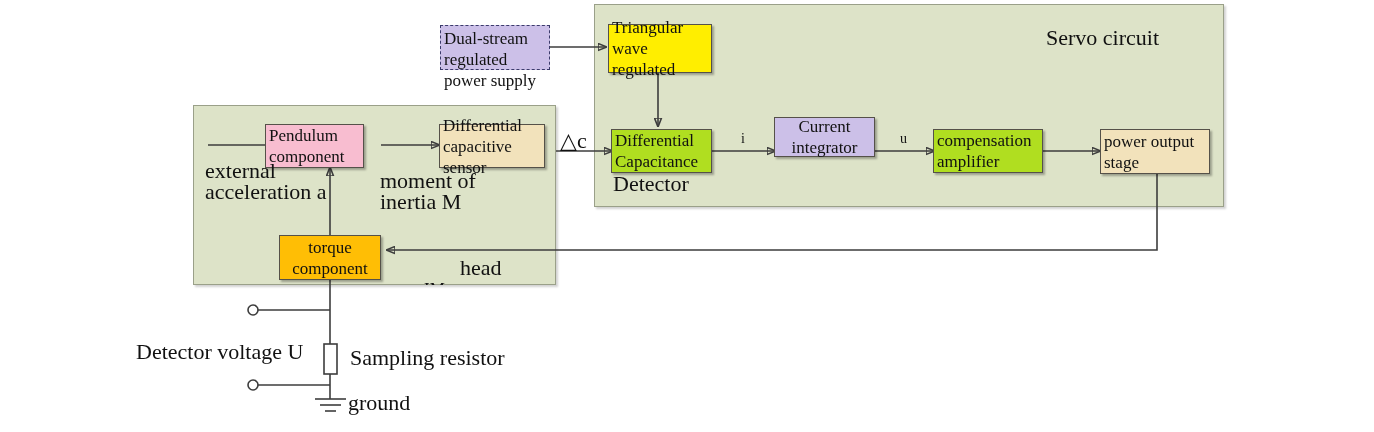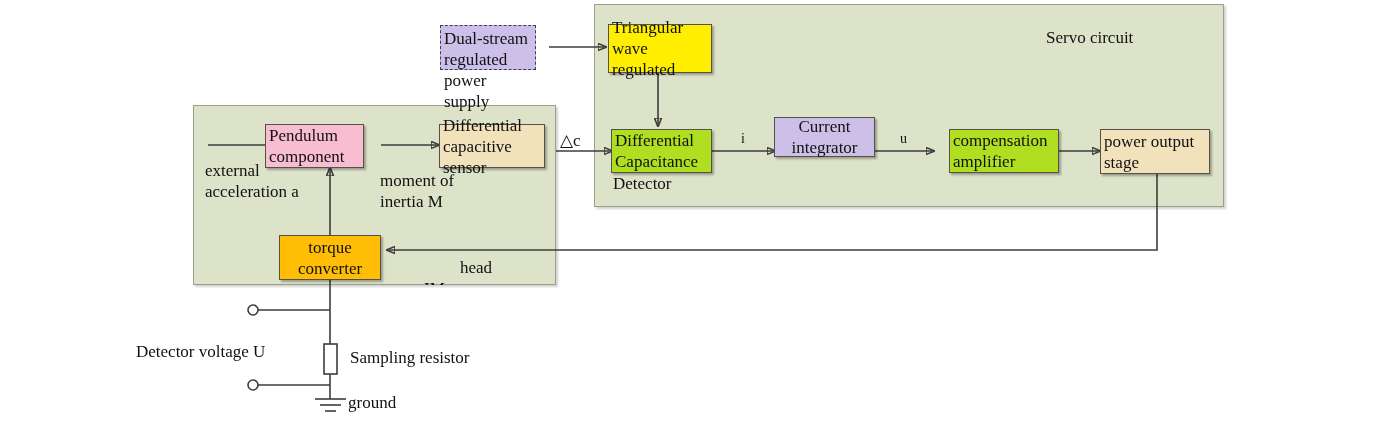--- a/index.html
+++ b/index.html
@@ -32,21 +32,21 @@
   .c-orange{background:#ffbe05;}
 
   .dashbox{
     position:absolute;box-sizing:border-box;background:#ccc0e8;
     border:1px dashed #3b3b6b;
     font-size:17px;line-height:21px;padding:2px 3px;
     white-space:pre-line;
   }
 
   .lbl{
-    position:absolute;font-size:17px;line-height:21px;
+    position:absolute;font-size:22px;line-height:21px;
     white-space:pre-line;color:#111;
   }
   .lbl.sm{font-size:14px;}
 
   svg.wires{position:absolute;left:0;top:0;width:1374px;height:432px;
     overflow:visible;pointer-events:none;}
   svg.wires line,svg.wires polyline,svg.wires path{
     stroke:#3d3d3d;stroke-width:1.6;fill:none;}
   svg.wires .term{fill:#ffffff;stroke:#3d3d3d;stroke-width:1.6;}
   svg.wires .res{fill:#ffffff;stroke:#3d3d3d;stroke-width:1.6;}
@@ -101,46 +101,46 @@
     <line x1="258" y1="385" x2="330" y2="385"></line>
     <circle class="term" cx="253" cy="385" r="5"></circle>
 
     <rect class="res" x="324" y="344" width="13" height="30"></rect>
 
     <line x1="315" y1="399" x2="346" y2="399"></line>
     <line x1="320" y1="405" x2="341" y2="405"></line>
     <line x1="325" y1="411" x2="336" y2="411"></line>
   </svg>
 
-  <div class="dashbox" style="left:440px;top:25px;width:96px;height:45px;">Dual-stream regulated
+  <div class="dashbox" style="left:440px;top:25px;width:110px;height:45px;">Dual-stream regulated
 power supply</div>
 
   <div class="box c-yellow" style="left:608px;top:24px;width:104px;height:49px;">Triangular wave
 regulated</div>
 
   <div class="box c-pink" style="left:265px;top:124px;width:99px;height:44px;">Pendulum
 component</div>
 
   <div class="box c-tan" style="left:439px;top:124px;width:106px;height:44px;">Differential
 capacitive sensor</div>
 
   <div class="box c-green" style="left:611px;top:129px;width:101px;height:44px;">Differential
 Capacitance</div>
 
   <div class="box c-lav center" style="left:774px;top:117px;width:101px;height:40px;">Current
 integrator</div>
 
-  <div class="box c-green" style="left:933px;top:129px;width:110px;height:44px;margin-left:16px;">compensation
+  <div class="box c-green" style="left:933px;top:129px;width:110px;height:44px;">compensation
 amplifier</div>
 
   <div class="box c-tan" style="left:1100px;top:129px;width:110px;height:45px;">power output
 stage</div>
 
   <div class="box c-orange center" style="left:279px;top:235px;width:102px;height:45px;">torque
-converter</div>
+component</div>
 
   <div class="lbl" style="left:205px;top:160px;">external
 acceleration a</div>
 
   <div class="lbl" style="left:380px;top:170px;">moment of
 inertia M</div>
 
   <div class="lbl" style="left:560px;top:130px;">△c</div>
 
   <div class="lbl" style="left:613px;top:173px;">Detector</div>

